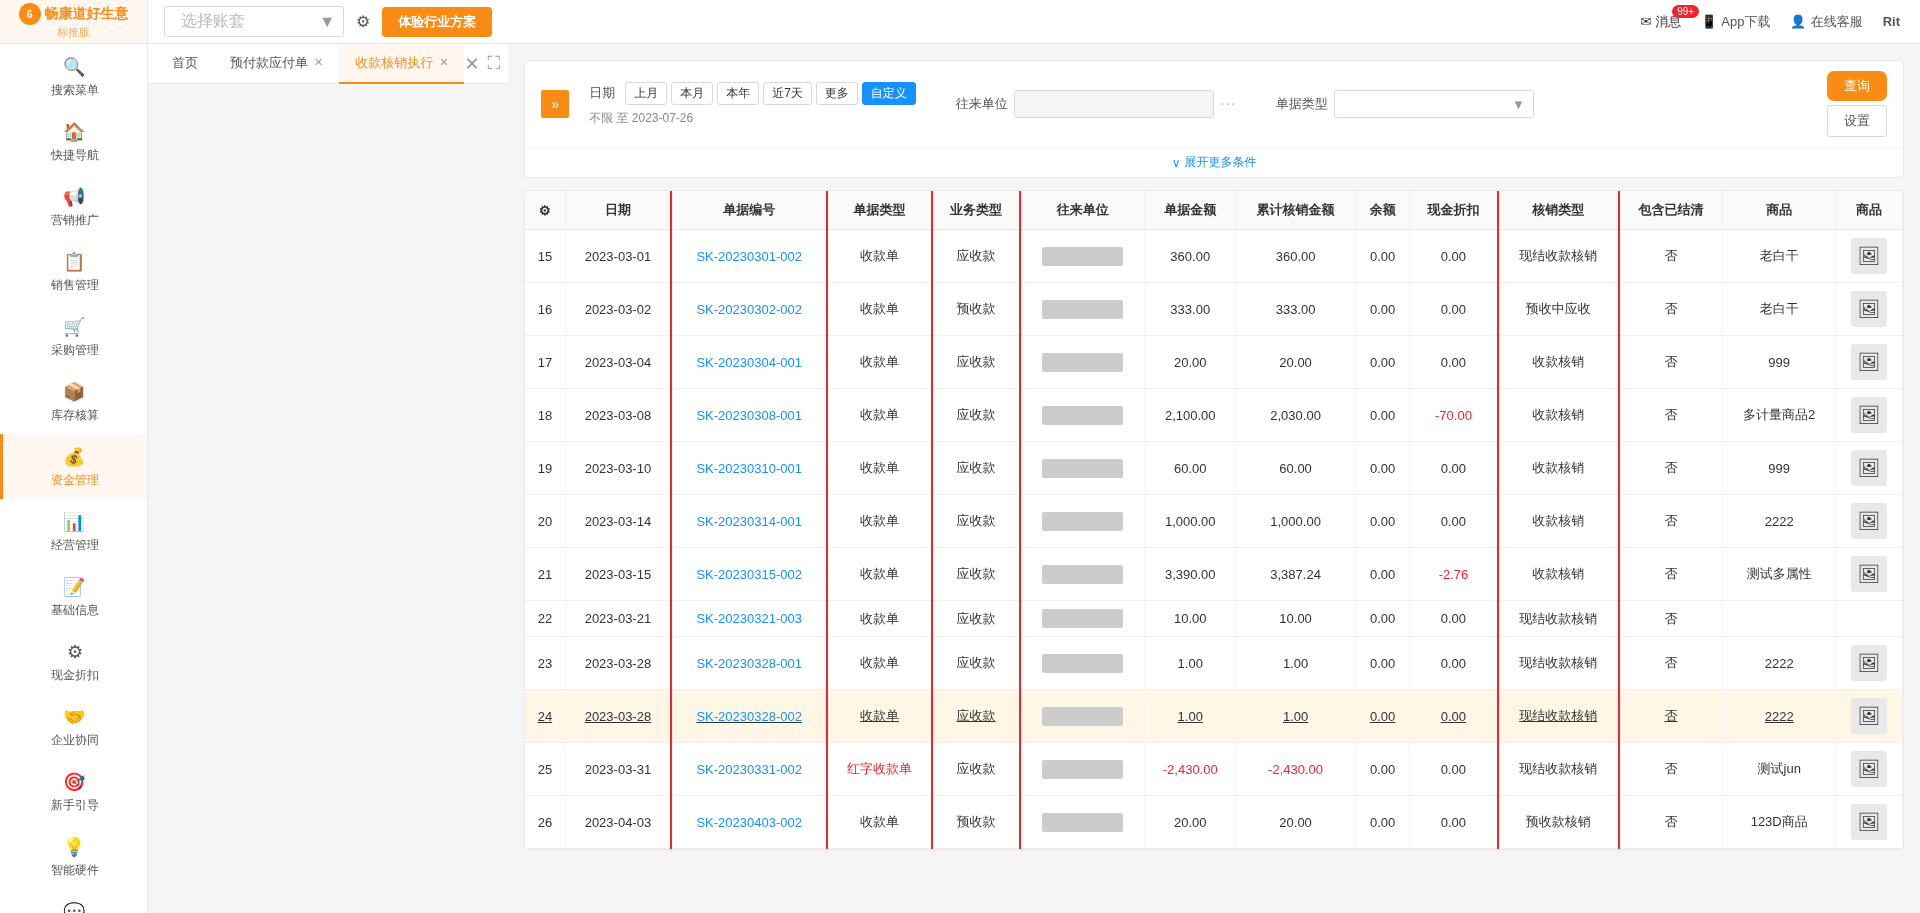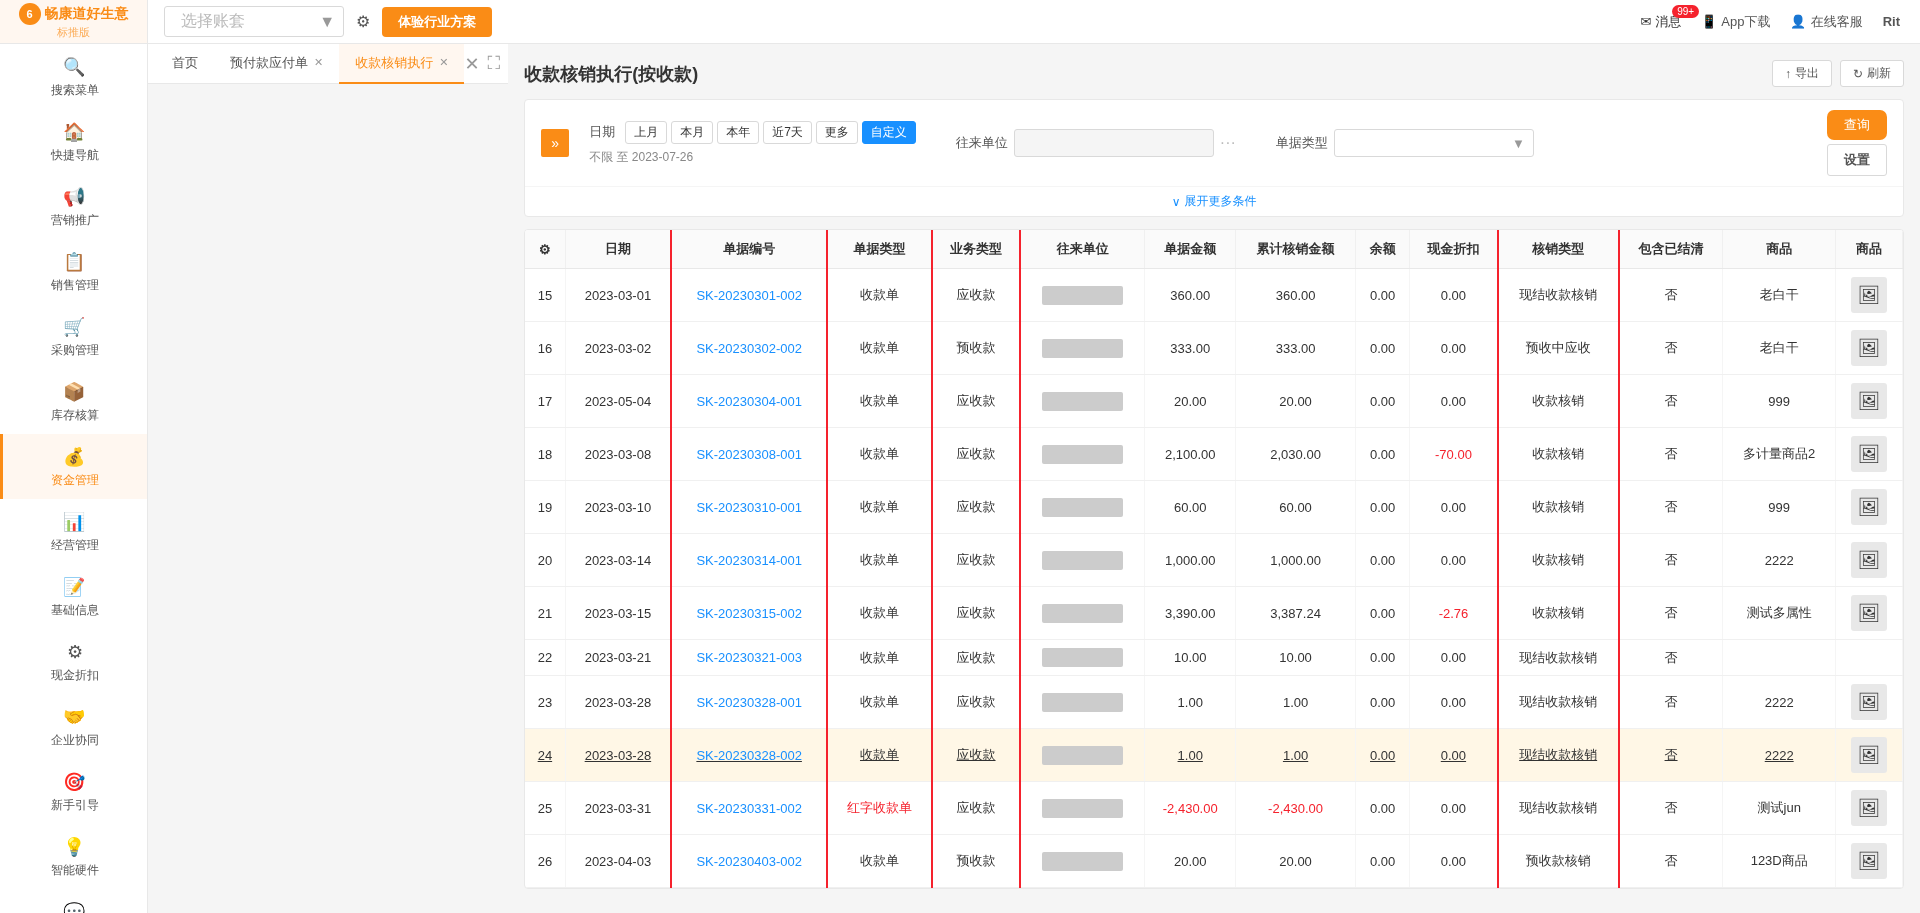--- a/index.html
+++ b/index.html
@@ -24,21 +24,21 @@
     .tab { display: flex; align-items: center; padding: 0 16px; height: 40px; cursor: pointer; border-bottom: 2px solid transparent; color: #555; gap: 6px; white-space: nowrap; font-size: 13px; }
     .tab.active { color: #fa8c16; border-bottom-color: #fa8c16; background: #fff7f0; }
     .tab .close-icon { font-size: 11px; color: #999; cursor: pointer; }
     .tab-actions { margin-left: auto; display: flex; align-items: center; gap: 8px; }
 
     
     .page-content { padding: 16px; flex: 1; overflow: auto; }
     .filter-btn { padding: 2px 8px; border: 1px solid #d9d9d9; border-radius: 3px; background: #fff; cursor: pointer; font-size: 12px; color: #333; }
     .filter-btn.custom { background: #1890ff; color: #fff; border-color: #1890ff; }
     .btn-query { background: #fa8c16; color: #fff; border: none; border-radius: 7px; padding: 6px 16px; cursor: pointer; font-size: 13px; }
-    .btn-settings { background: #fff; color: #555; border: 1px solid #d9d9d9; border-radius: 3px; padding: 6px 16px; cursor: pointer; font-size: 13px; font-weight: bold; }
+    .btn-settings { background: #fff; color: #555; border: 1px solid #d9d9d9; border-radius: 3px; padding: 6px 16px; cursor: pointer; font-size: 13px; }
     .btn-export { background: #fff; color: #555; border: 1px solid #d9d9d9; border-radius: 3px; padding: 4px 12px; cursor: pointer; font-size: 12px; display: flex; align-items: center; gap: 4px; }
     .btn-refresh { background: #fff; color: #555; border: 1px solid #d9d9d9; border-radius: 3px; padding: 4px 12px; cursor: pointer; font-size: 12px; display: flex; align-items: center; gap: 4px; }
 
     
     .table-container { background: #fff; border: 1px solid #e8e8e8; border-radius: 4px; overflow: hidden; }
     table { width: 100%; border-collapse: collapse; font-size: 13px; }
     thead tr { background: #fafafa; }
     th { padding: 10px 8px; text-align: center; border-bottom: 1px solid #e8e8e8; border-right: 1px solid #f0f0f0; font-weight: 600; white-space: nowrap; color: #333; }
     td { padding: 8px 8px; text-align: center; border-bottom: 1px solid #f0f0f0; border-right: 1px solid #f5f5f5; white-space: nowrap; }
     tbody tr.highlighted { background: #fff7e6; text-decoration: underline; }
@@ -182,33 +182,20 @@
           <span class="close-icon">✕</span>
         </div>
         <div class="tab-actions" style="margin-left:auto; display:flex; align-items:center; gap:8px;">
           <span style="font-size:18px; cursor:pointer; color:#999;">✕</span>
           <span style="font-size:18px; cursor:pointer; color:#999;">⛶</span>
         </div>
       </div>
 
       <div class="page-content">
 
-        <div class="page-header">
-          <div class="page-header-left">收款核销执行(按收款)</div>
-          <div class="page-header-right">
-            <button class="btn-export">
-              <span>↑</span>
-              <span>导出</span>
-            </button>
-            <button class="btn-refresh">
-              <span>↻</span>
-              <span>刷新</span>
-            </button>
-          </div>
-        </div>
 
         <div class="filter-section">
           <div class="filter-row-1">
 
             <div style="width:28px; height:28px; background:#fa8c16; color:#fff; display:flex; align-items:center; justify-content:center; cursor:pointer; border-radius:2px; font-size:14px;">»</div>
 
             <div class="filter-date-group">
               <div class="date-btns">
                 <span style="color:#555; margin-right:6px;">日期</span>
                 <button class="filter-btn">上月</button>
@@ -298,21 +285,21 @@
                     <td>333.00</td>
                     <td>0.00</td>
                     <td>0.00</td>
                     <td style="border-left: 2px solid rgb(245, 34, 45); border-right: 2px solid rgb(245, 34, 45);">预收中应收</td>
                     <td>否</td>
                     <td>老白干</td>
                     <td><div style="width:36px; height:36px; background:#e8e8e8; border-radius:3px; display:inline-flex; align-items:center; justify-content:center; font-size:18px;">🖼</div></td>
                   </tr>
                   <tr>
                     <td>17</td>
-                    <td>2023-05-04</td>
+                    <td>2023-03-04</td>
                     <td style="border-left: 2px solid rgb(245, 34, 45); border-right: 2px solid rgb(245, 34, 45);"><a class="link-text" href="#">SK-20230304-001</a></td>
                     <td>收款单</td>
                     <td style="border-left: 2px solid rgb(245, 34, 45); border-right: 2px solid rgb(245, 34, 45);">应收款</td>
                     <td><span style="background:#ccc; border-radius:2px; padding:2px 20px; color:transparent; display:inline-block;">partner</span></td>
                     <td>20.00</td>
                     <td>20.00</td>
                     <td>0.00</td>
                     <td>0.00</td>
                     <td style="border-left: 2px solid rgb(245, 34, 45); border-right: 2px solid rgb(245, 34, 45);">收款核销</td>
                     <td>否</td>

